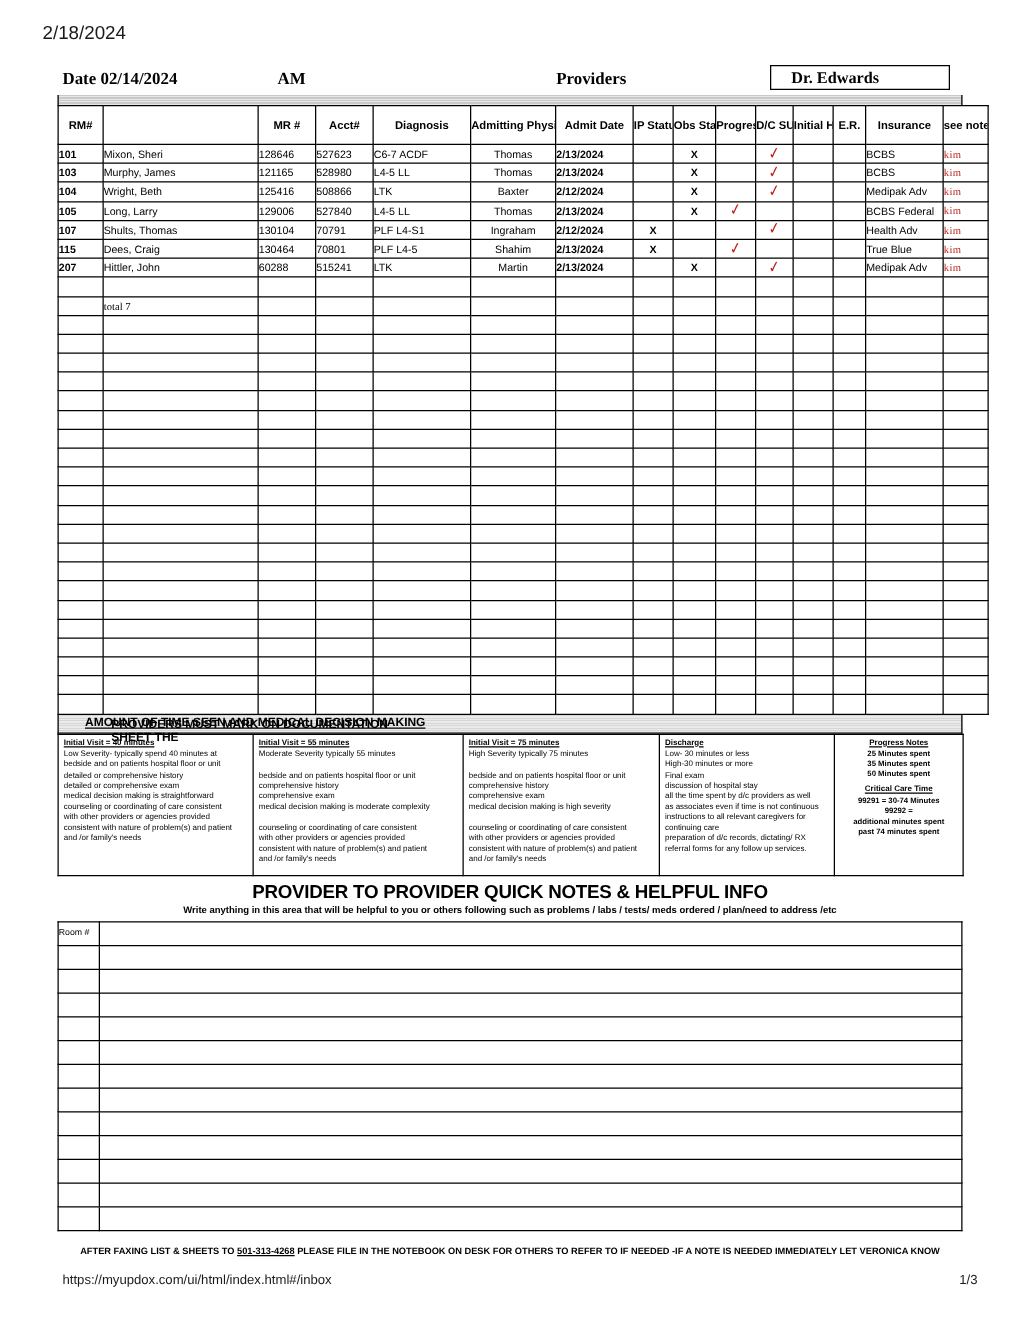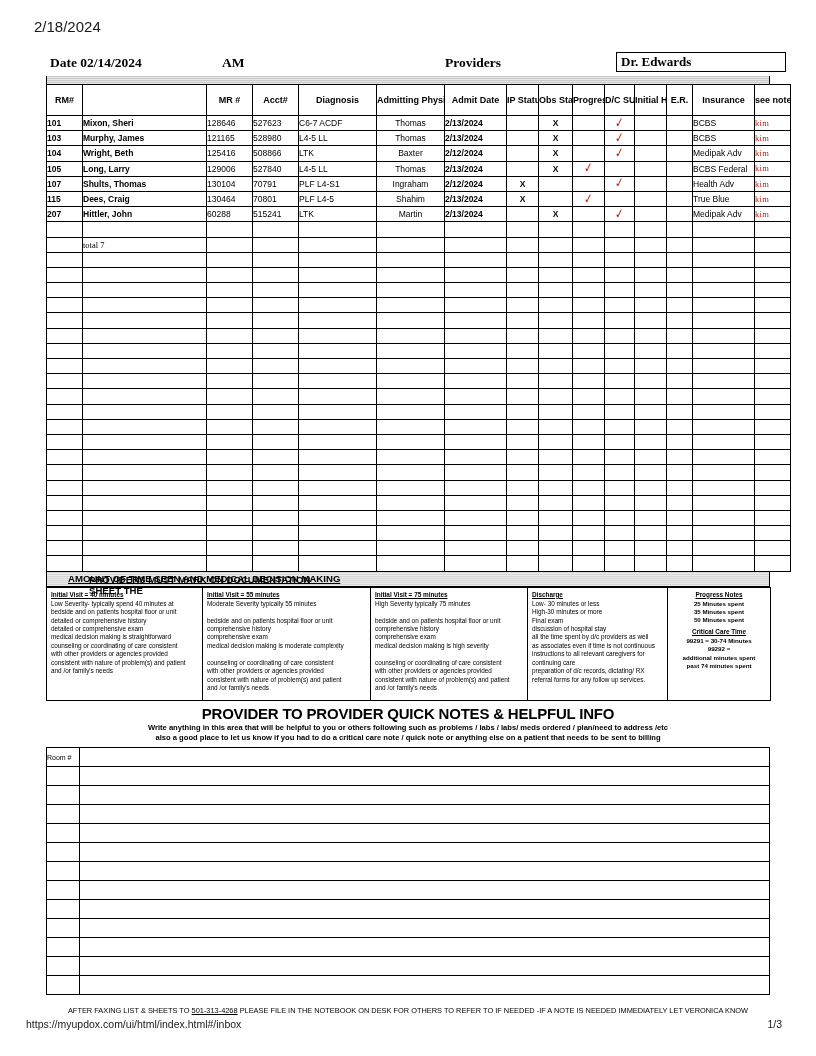--- a/index.html
+++ b/index.html
@@ -27,21 +27,21 @@
   .print-header .ph-date { position: absolute; left: 34px; top: 0; }
   .print-header .ph-title { position: absolute; left: 0; right: 0; text-align: center; top: 0; }
 
   .print-footer {
     position: absolute;
     bottom: 22px; left: 0; right: 0;
     height: 16px;
     font-size: 10.5px;
     color: #1a1a1a;
   }
-  .print-footer .pf-url { position: absolute; left: 26px; top: 0; }
+  .print-footer .pf-url { position: absolute; left: 50px; top: 0; }
   .print-footer .pf-page { position: absolute; right: 34px; top: 0; }
 
   
   .sheet {
     position: absolute;
     left: 46px;
     top: 54px;
     width: 724px;
   }
 
@@ -52,24 +52,24 @@
     font-family: "Liberation Serif", serif;
     font-weight: bold;
     font-size: 13.5px;
   }
   .title-band .tb-date { position: absolute; left: 4px; top: 1px; }
   .title-band .tb-ampm { position: absolute; left: 176px; top: 1px; }
   .title-band .tb-prov { position: absolute; left: 399px; top: 1px; }
   .title-band .tb-docbox {
     position: absolute;
     left: 570px; top: -2px;
-    width: 170px; height: 20px;
+    width: 144px; height: 20px;
     border: 1.3px solid #000;
     box-sizing: border-box;
-    padding: 1px 0 0 4px;
+    padding: 1px 0 0 16px;
     font-size: 13px;
   }
 
   .grey-strip {
     height: 8px;
     background: #c9c9c9;
     background-image:
       repeating-linear-gradient(0deg, rgba(255,255,255,.55) 0 1px, rgba(0,0,0,0) 1px 2px);
     border-left: 1.3px solid #000;
     border-right: 1.3px solid #000;
@@ -100,21 +100,21 @@
   }
   th.h-small { font-size: 7.2px; }
   th.h-tiny { font-size: 5.8px; font-weight: normal; }
 
   td.c-rm {
     font-weight: bold;
     font-size: 11px;
     padding-left: 3px;
     font-family: "Liberation Sans", sans-serif;
   }
-  td.c-name { padding-left: 5px; font-size: 9px; font-weight: bold; }
+  td.c-name { padding-left: 5px; font-size: 9px; }
   td.c-mr, td.c-acct, td.c-dx { padding-left: 3px; font-size: 8px; }
   td.c-phys { text-align: center; font-size: 8px; }
   td.c-admit { padding-left: 3px; font-weight: bold; font-size: 9.5px; }
   td.c-x { text-align: center; font-weight: bold; font-size: 9.5px; }
   td.c-chk { text-align: center; }
   td.c-ins { padding-left: 3px; font-size: 7px; }
   td.c-kim {
     text-align: left;
     color: #c0201c;
     font-family: "Liberation Serif", serif;
@@ -212,21 +212,21 @@
   td.ng-room {
     width: 32px;
     font-size: 7px;
     padding-left: 2px;
   }
 
   .fax-note {
     margin-top: 11px;
     text-align: center;
     font-size: 7.4px;
-    font-weight: normal;
+    font-weight: bold;
   }
   .fax-note u { text-decoration: underline; }
 </style>
 </head>
 <body>
 
 <div class="print-header">
   <span class="ph-date">2/18/2024</span>
 </div>
 
@@ -883,22 +883,21 @@
               <div class="dc-line">past 74 minutes spent</div>
             </div>
         </td>
       </tr>
     </tbody>
   </table>
 
   <div class="qn-wrap">
     <div class="qn-title">PROVIDER TO PROVIDER QUICK NOTES &amp; HELPFUL INFO</div>
     <div class="qn-sub">
-      <div>Write anything in this area that will be helpful to you or others following such as  problems / labs / labs/ meds ordered / plan/need to address /etc</div>
-      <div>also a good place to let us know if you had to do a critical care note / quick note or anything else on a patient that needs to be sent to billing</div>
+      <div>Write anything in this area that will be helpful to you or others following such as  problems / labs / tests/ meds ordered / plan/need to address /etc</div>
     </div>
     <table class="notesgrid">
       <tbody>
           <tr>
             <td class="ng-room">Room #</td>
             <td>&nbsp;</td>
           </tr>
           <tr>
             <td class="ng-room">&nbsp;</td>
             <td>&nbsp;</td>

